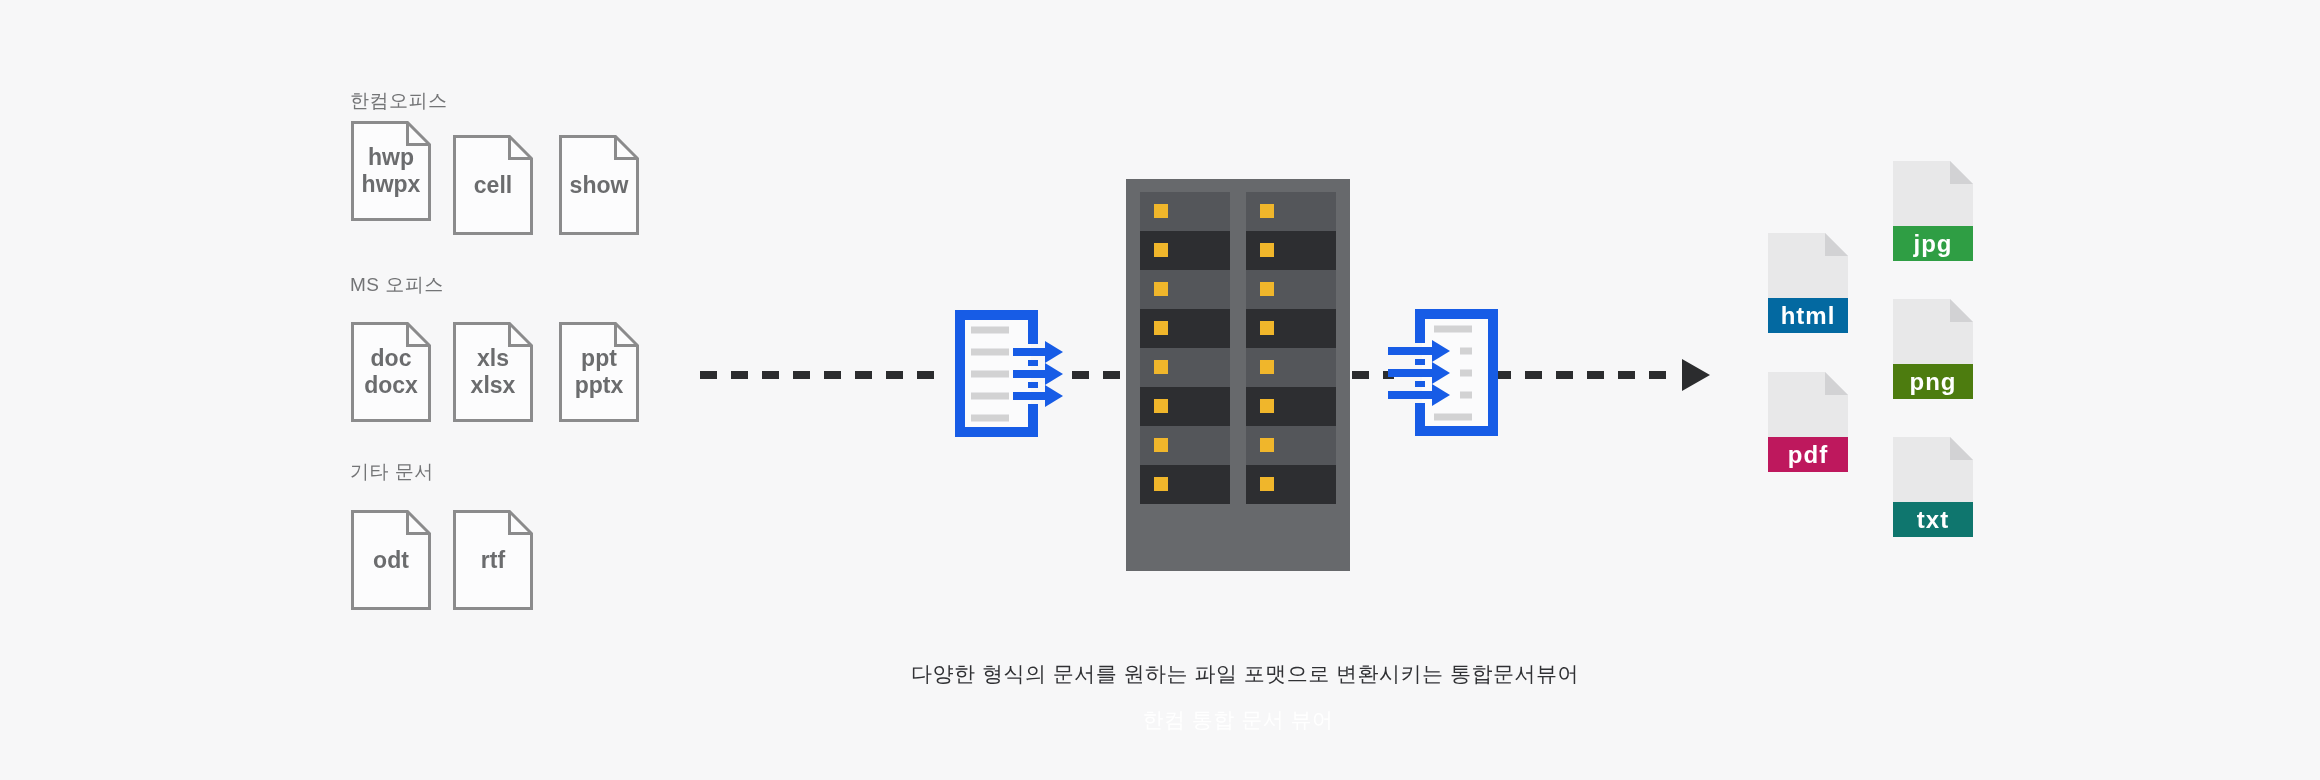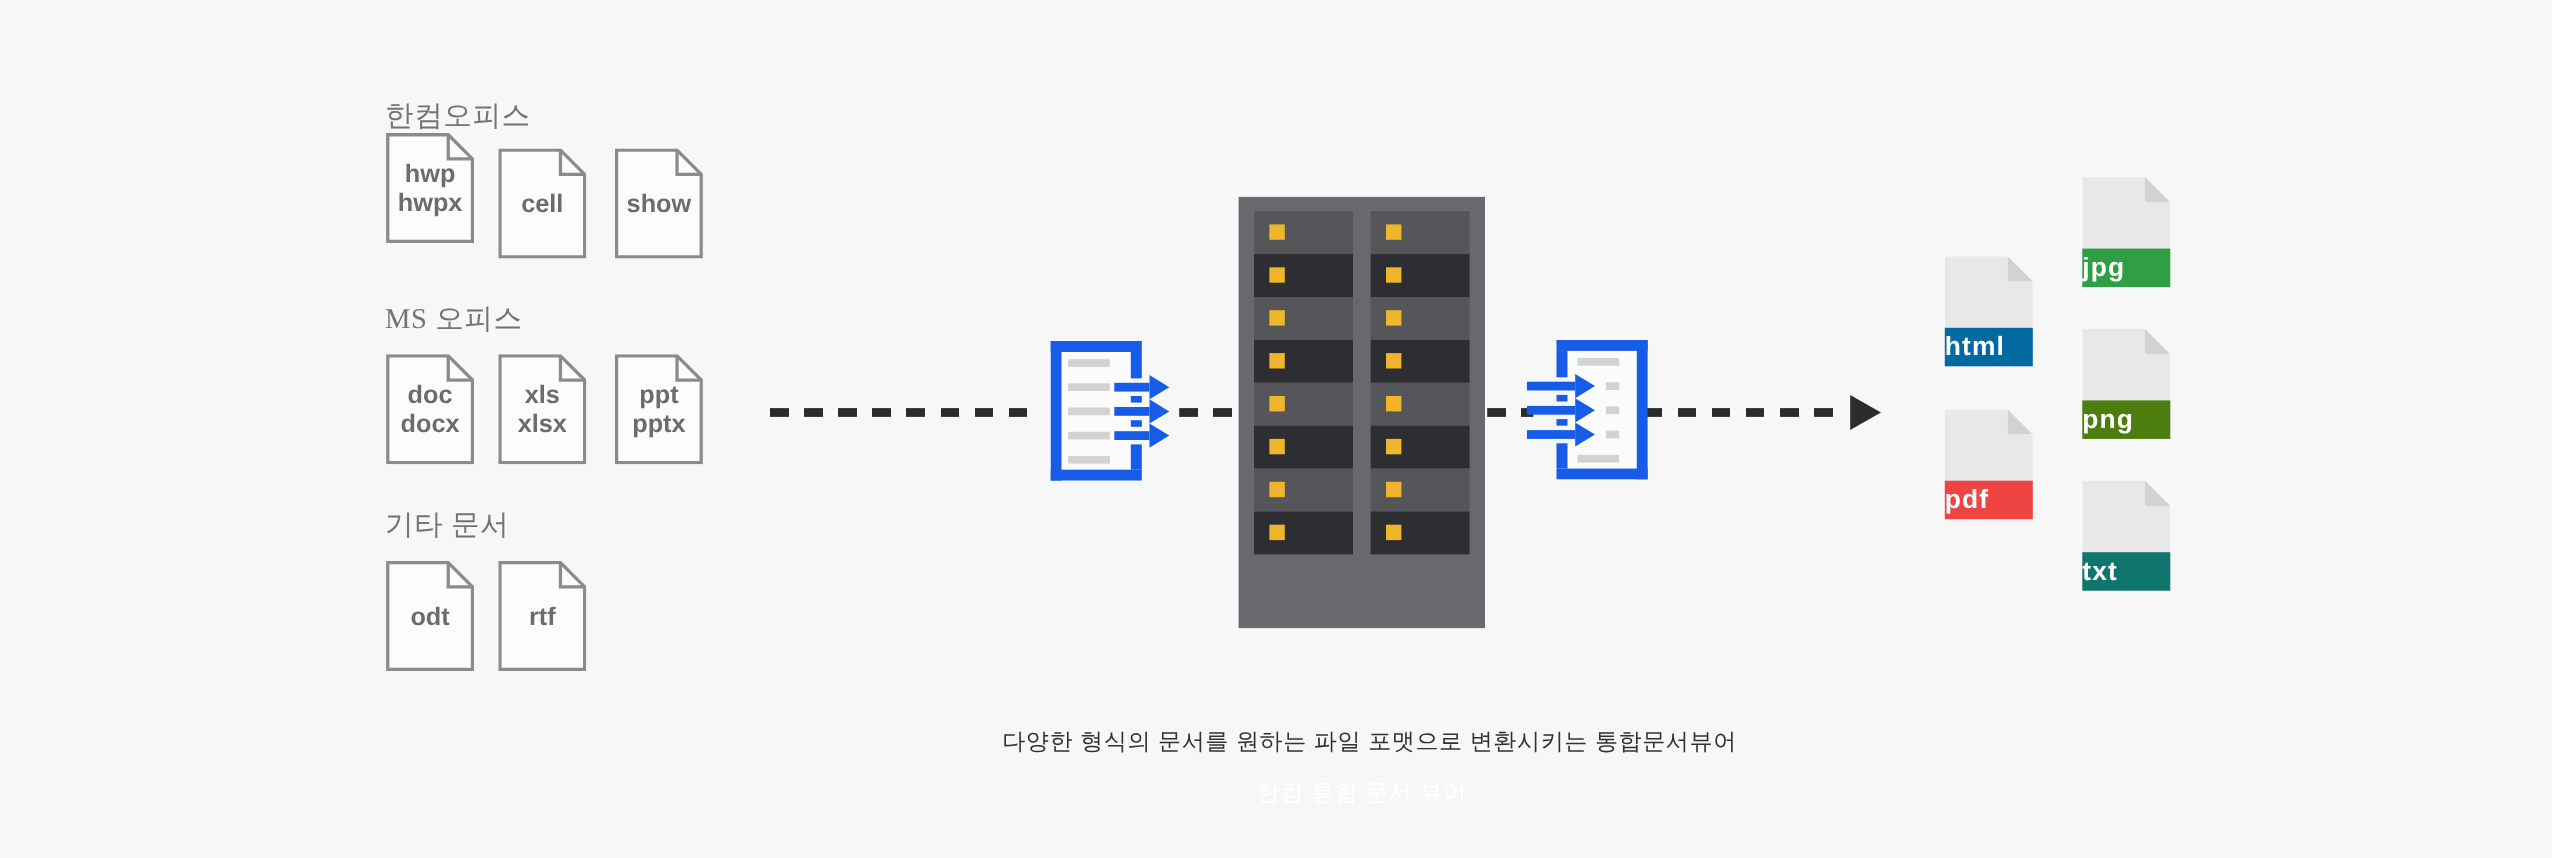--- a/index.html
+++ b/index.html
@@ -4,21 +4,21 @@
 <style>
   html,body{margin:0;padding:0;}
   body{
     width:2320px;height:780px;position:relative;overflow:hidden;
     background:#f7f7f8;
     font-family:"Liberation Sans","DejaVu Sans",sans-serif;
   }
   .abs{position:absolute;}
   
   .group-label{
-    position:absolute;font-size:26px;color:#737476;letter-spacing:.5px;font-family:Liberation Serif, serif;
+    position:absolute;font-size:19px;color:#737476;letter-spacing:.5px;
   }
   
   .src-icon{position:absolute;width:80px;height:100px;}
   .src-icon svg{position:absolute;left:0;top:0;}
   .src-label{
     position:absolute;left:0;top:0;width:80px;height:100px;
     display:flex;align-items:center;justify-content:center;
     font-size:23px;font-weight:bold;color:#6b6c6e;line-height:27px;
     text-align:center;white-space:pre-line;
   }
@@ -51,21 +51,21 @@
   .out-page{
     position:absolute;left:0;top:0;width:80px;height:100px;background:#e8e8e9;
     clip-path:polygon(0 0,57px 0,80px 23px,80px 100px,0 100px);
   }
   .out-fold{
     position:absolute;left:57px;top:0;width:23px;height:23px;background:#d2d2d4;
     clip-path:polygon(0 0,100% 100%,0 100%);
   }
   .out-banner{
     position:absolute;left:0;top:65px;width:80px;height:35px;line-height:35px;
-    color:#ffffff;font-size:24px;font-weight:bold;letter-spacing:1px;
+    text-align:center;color:#ffffff;font-size:24px;font-weight:bold;letter-spacing:1px;
   }
   
   .caption{
     position:absolute;left:745px;top:660px;width:1000px;text-align:center;
     font-size:21px;color:#303134;letter-spacing:.5px;
   }
 </style>
 </head>
 <body>
 
@@ -257,21 +257,21 @@
     <div class="out-banner" style="background-color: #0369a1;">html</div>
   </div>
   <div class="out-icon" style="left:1893px;top:299px">
     <div class="out-page"></div>
     <div class="out-fold"></div>
     <div class="out-banner" style="background-color: #4d7c0f;">png</div>
   </div>
   <div class="out-icon" style="left:1768px;top:372px">
     <div class="out-page"></div>
     <div class="out-fold"></div>
-    <div class="out-banner" style="background-color: #ef4444;">pdf</div>
+    <div class="out-banner" style="background-color: #be185d;">pdf</div>
   </div>
   <div class="out-icon" style="left:1893px;top:437px">
     <div class="out-page"></div>
     <div class="out-fold"></div>
     <div class="out-banner" style="background-color: #0f766e;">txt</div>
   </div>
 
   <div class="caption">다양한 형식의 문서를 원하는 파일 포맷으로 변환시키는 통합문서뷰어</div>
 
 </div>

